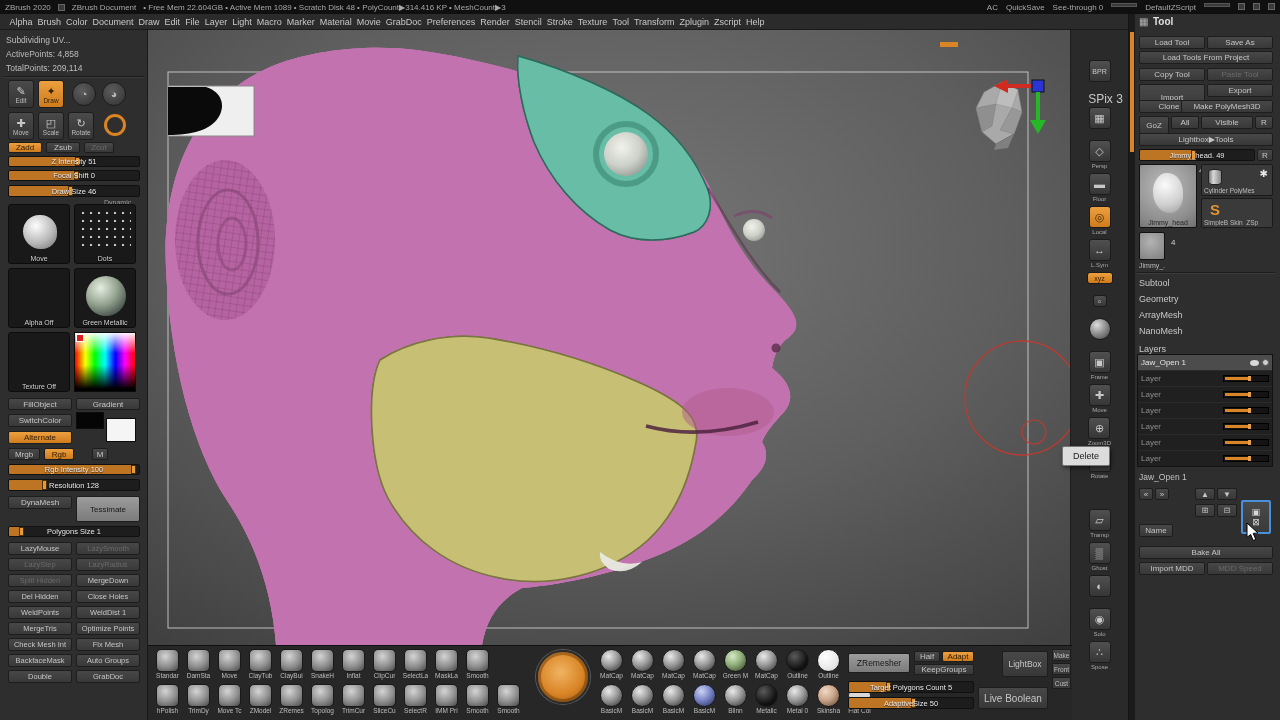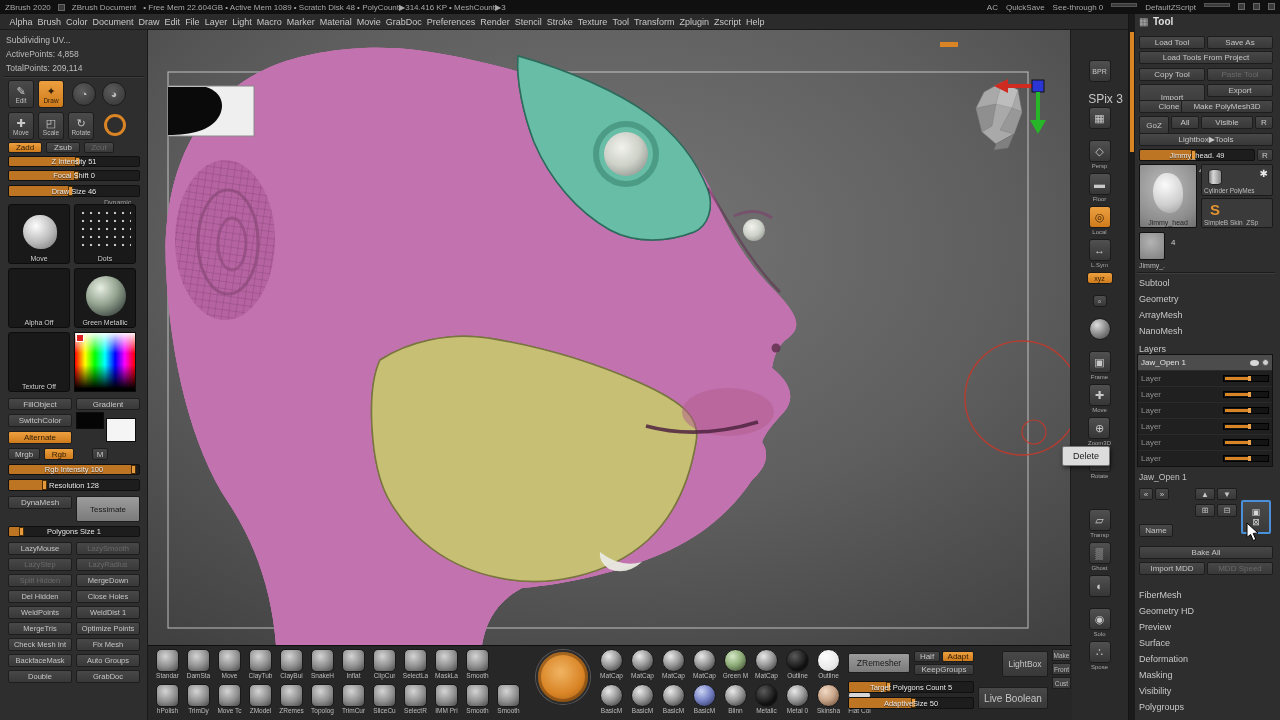--- a/index.html
+++ b/index.html
@@ -651,31 +651,20 @@
     <div class="zbtn" style="left:88px;top:490px;width:20px;height:13px">⊟</div>
     <div class="hl-delete">
       <span>▣</span>
       <span>⊠</span>
     </div>
 
     <div class="zbtn" style="left:10px;top:532px;width:134px;height:13px">Bake All</div>
     <div class="zbtn" style="left:10px;top:548px;width:66px;height:13px">Import MDD</div>
     <div class="zbtn dim" style="left:78px;top:548px;width:66px;height:13px">MDD Speed</div>
 
-    <div class="tp-sections" style="top:574px">
-
-    <span class="section">FiberMesh</span>
-        <span class="section">Geometry HD</span>
-        <span class="section">Preview</span>
-        <span class="section">Surface</span>
-        <span class="section">Deformation</span>
-        <span class="section">Masking</span>
-        <span class="section">Visibility</span>
-        <span class="section">Polygroups</span>
-      </div>
   </div>
 
   <div class="tray">
     <div class="tray-row" style="left:4px;top:3px">
 
         <div class="thumb">
           <div class="bthumb"></div>
           <div class="tlab">Standar</div>
         </div>
 

